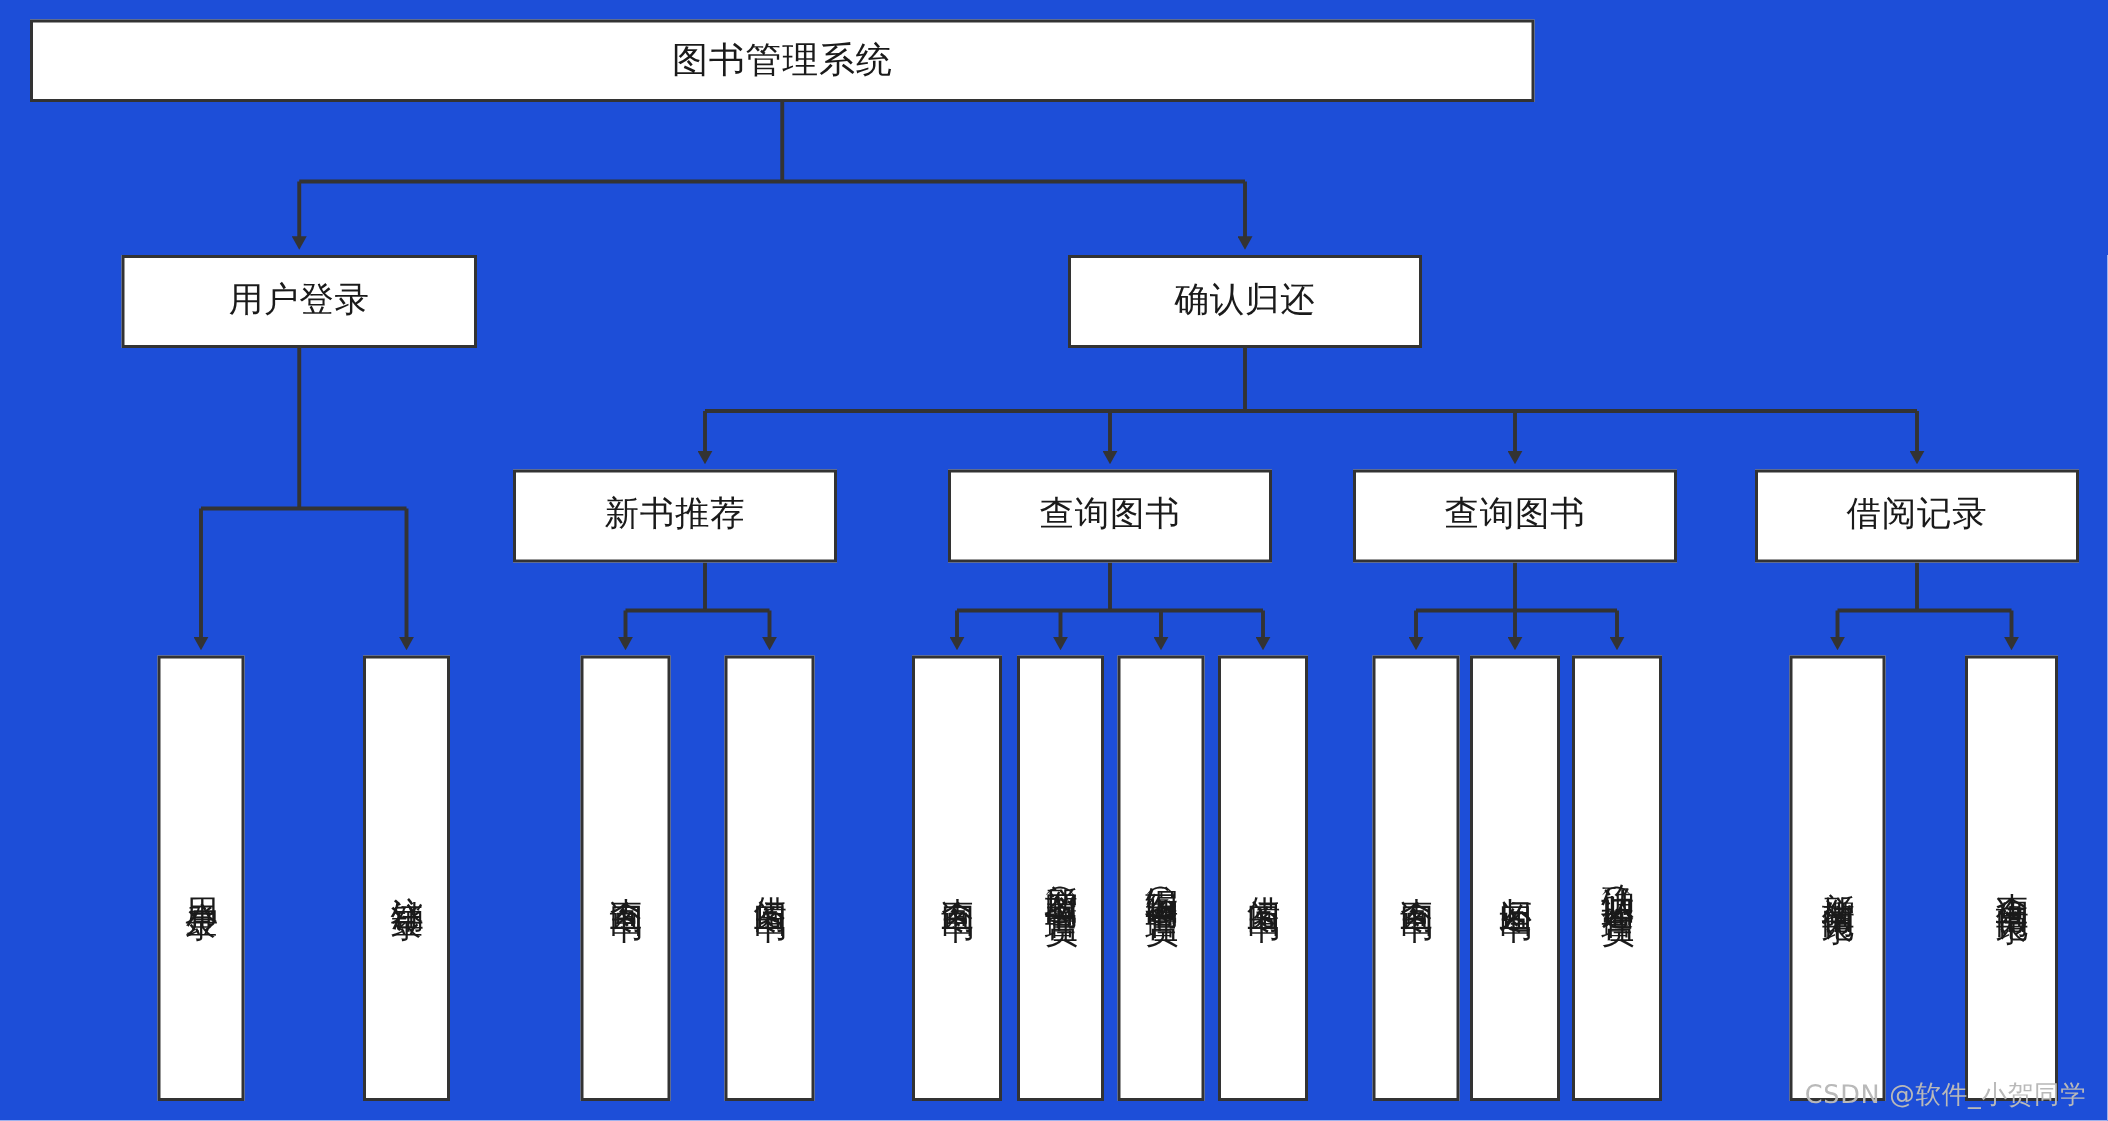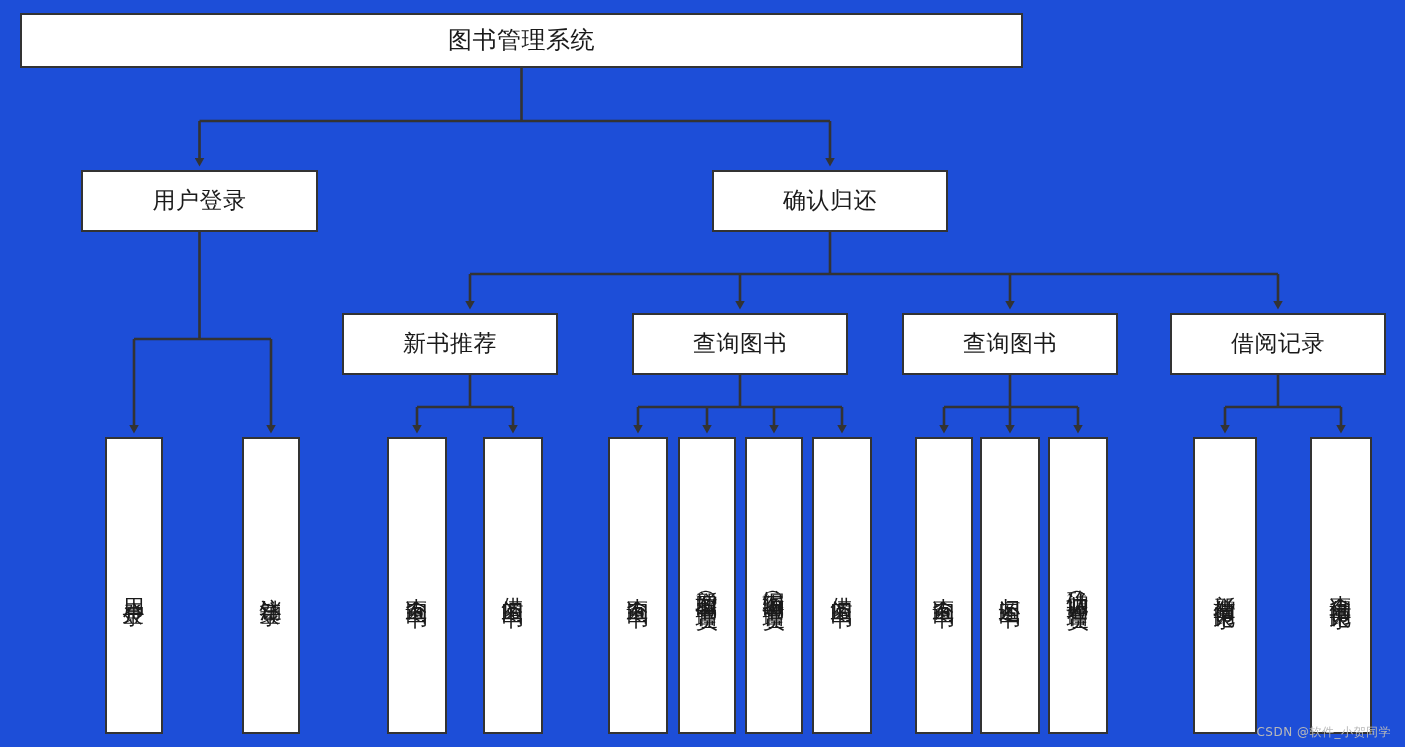--- a/index.html
+++ b/index.html
@@ -64,21 +64,21 @@
     font-size: 22px;
     line-height: 1.05;
     letter-spacing: 3px;
     white-space: nowrap;
     max-height: 100%;
   }
   #watermark {
     position: absolute;
     right: 14px;
     bottom: 6px;
-    font-size: 12px;
+    font-size: 17px;
     color: #b9b9b9;
     white-space: nowrap;
     user-select: none;
     letter-spacing: 0.5px;
   }
 </style>
 </head>
 <body>
 
 <div id="diagram-root">

